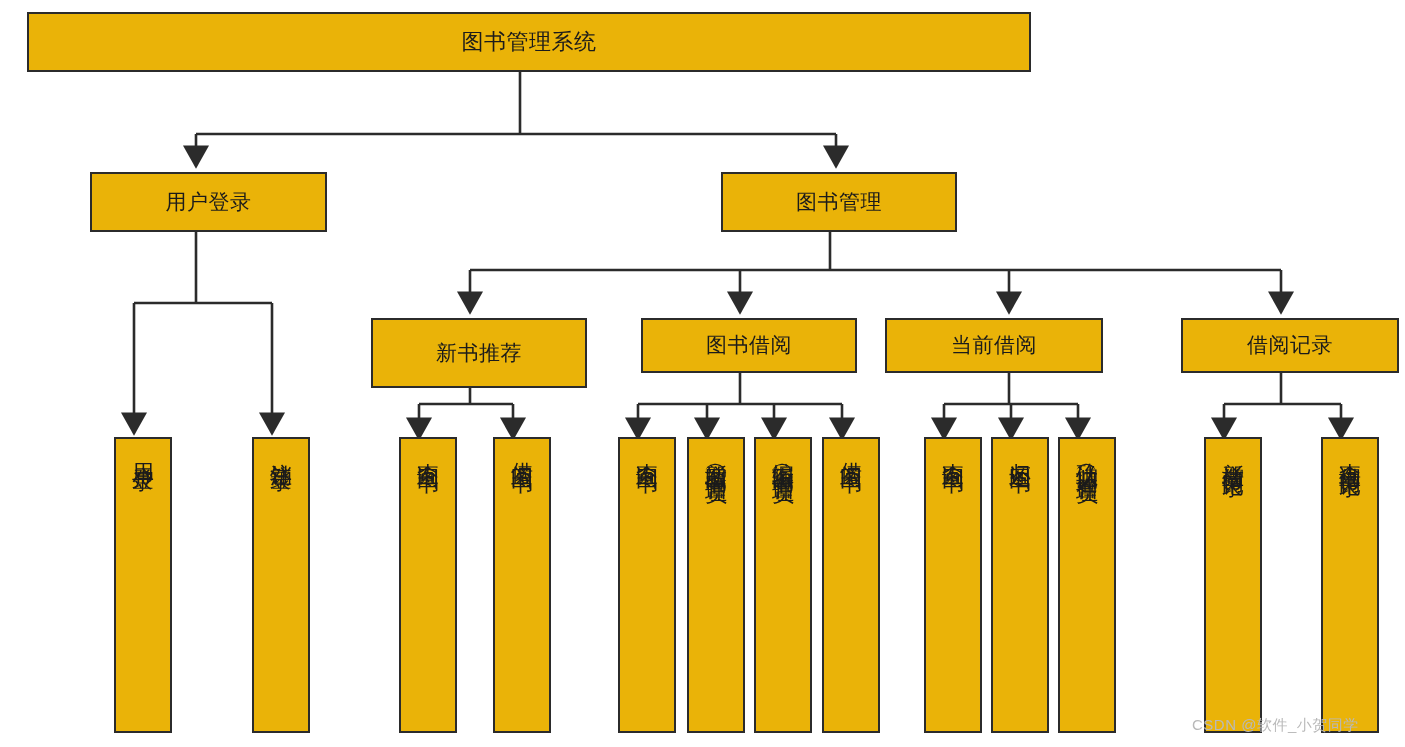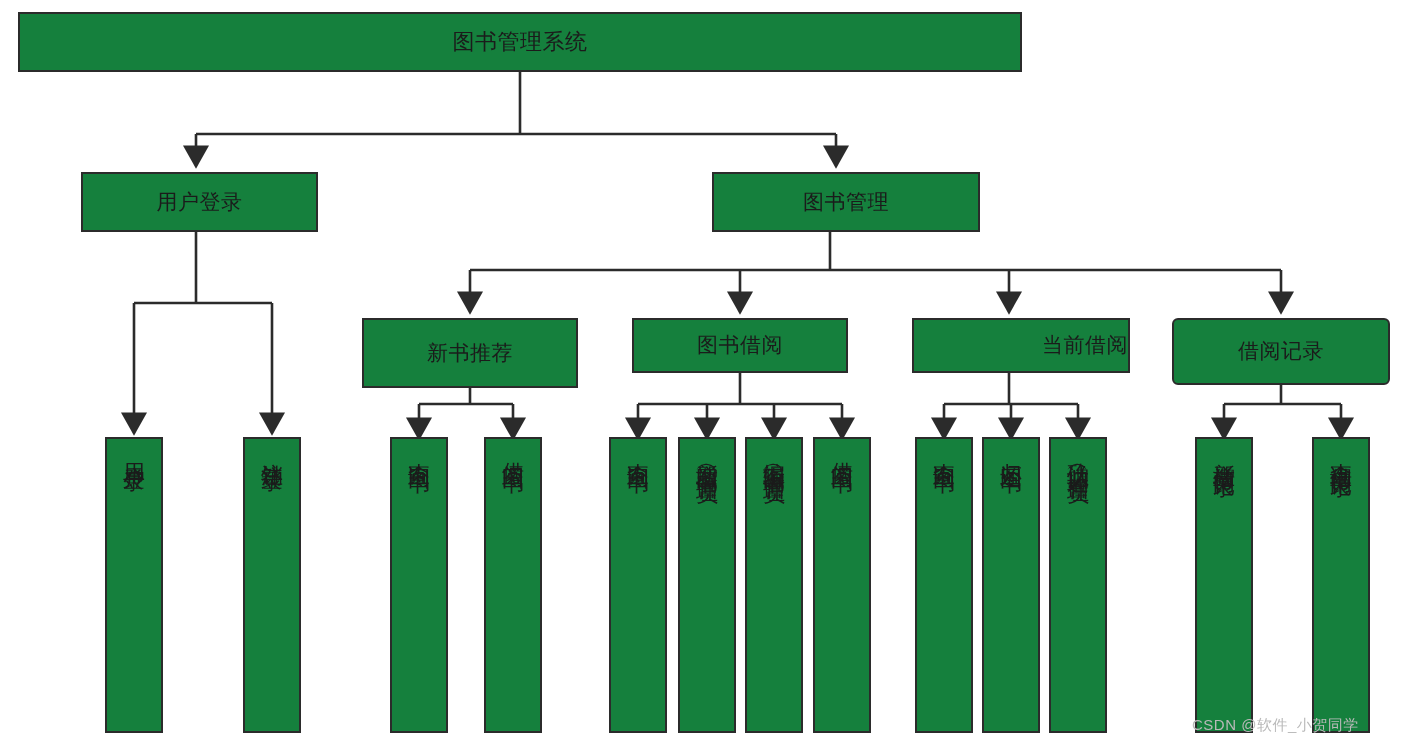--- a/index.html
+++ b/index.html
@@ -22,25 +22,26 @@
     left: 0;
     top: 0;
     width: 1405px;
     height: 747px;
     pointer-events: none;
   }
   .node {
     position: absolute;
     box-sizing: border-box;
     border: 2px solid #2b2b2b;
-    background: #15803d;
+    background: #eab308;
     display: flex;
     align-items: center;
     justify-content: center;
     color: #1b1b1b;
+    margin-left: 9px;
   }
   .node .label {
     display: block;
     text-align: center;
     line-height: 1.18;
   }
   
   .node.horiz .label {
     font-size: 21px;
     letter-spacing: 0.5px;
@@ -126,34 +127,34 @@
     </g>
   </svg>
 
   <div class="node horiz root" style="left:18px; top:12px; width:1004px; height:60px;">
     <span class="label">图书管理系统</span>
   </div>
 
   <div class="node horiz" style="left:81px; top:172px; width:237px; height:60px;">
     <span class="label">用户登录</span>
   </div>
-  <div class="node horiz" style="left:712px; top:172px; width:268px; height:60px;">
+  <div class="node horiz" style="left:712px; top:172px; width:236px; height:60px;">
     <span class="label">图书管理</span>
   </div>
 
   <div class="node horiz" style="left:362px; top:318px; width:216px; height:70px;">
     <span class="label">新书推荐</span>
   </div>
   <div class="node horiz" style="left:632px; top:318px; width:216px; height:55px;align-items:center;">
     <span class="label">图书借阅</span>
   </div>
-  <div class="node horiz" style="left:912px; top:318px; width:218px; height:55px;justify-content:flex-end;">
+  <div class="node horiz" style="left:876px; top:318px; width:218px; height:55px;">
     <span class="label">当前借阅</span>
   </div>
-  <div class="node horiz" style="left:1172px; top:318px; width:218px; height:67px;border-radius:6px;">
+  <div class="node horiz" style="left:1172px; top:318px; width:218px; height:55px;">
     <span class="label">借阅记录</span>
   </div>
 
   <div class="node vert" style="left:105px; top:437px; width:58px; height:296px;">
     <span class="label">用户登录</span>
   </div>
   <div class="node vert" style="left:243px; top:437px; width:58px; height:296px;">
     <span class="label">注销登录</span>
   </div>
 

